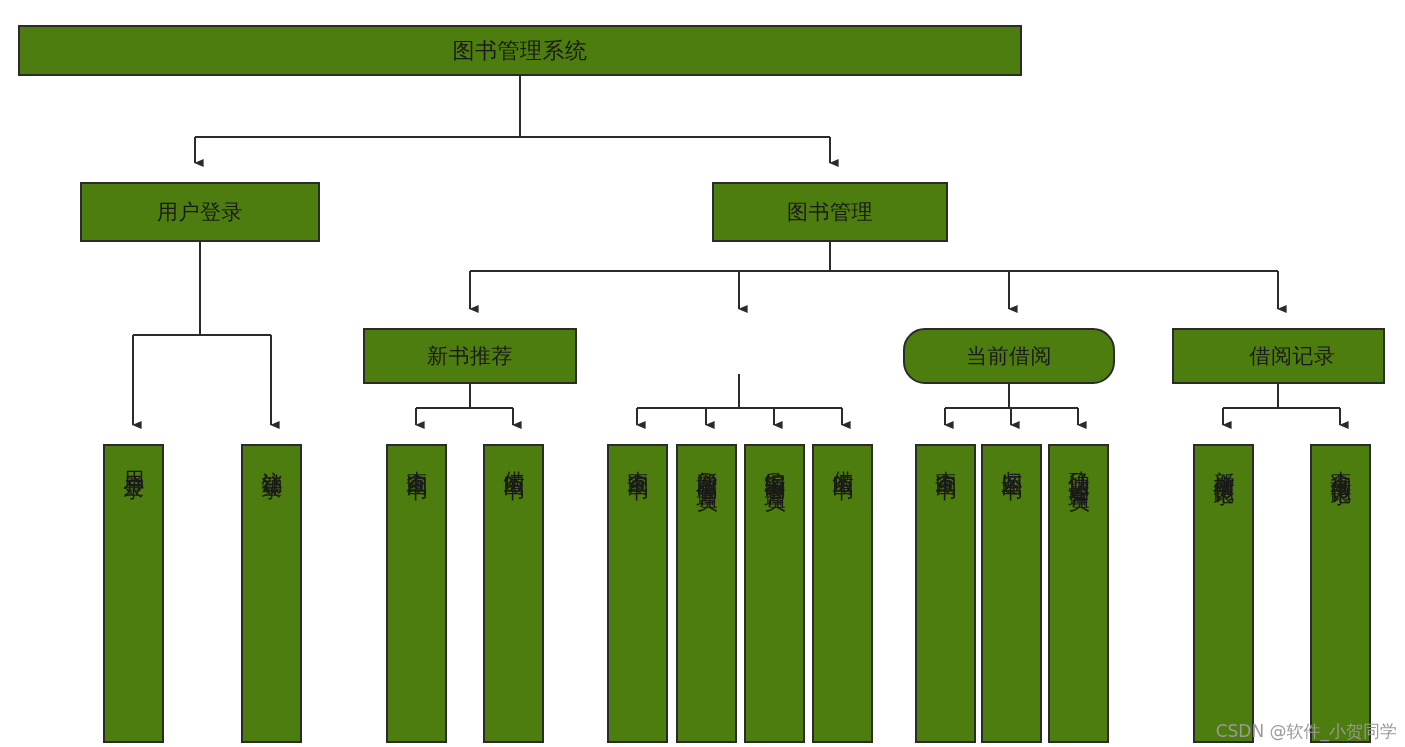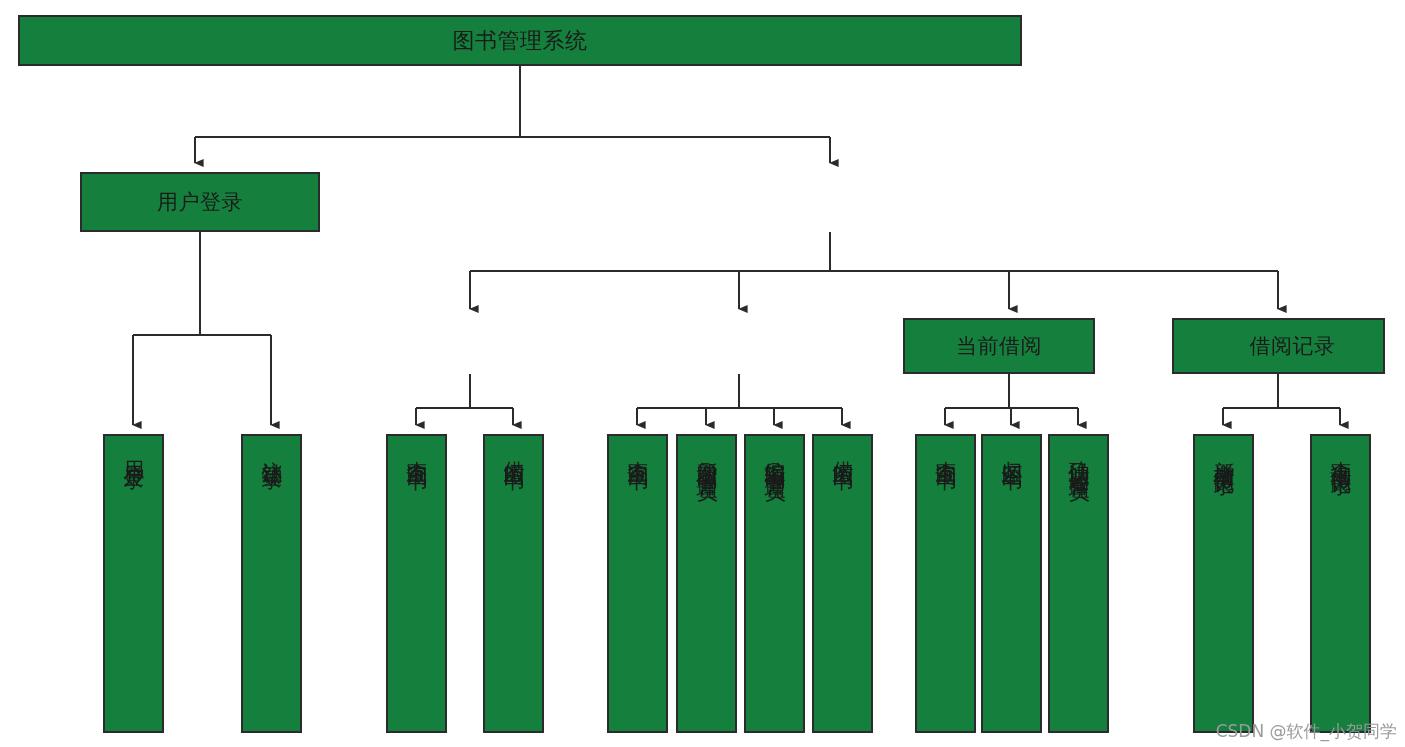--- a/index.html
+++ b/index.html
@@ -24,26 +24,27 @@
     position: absolute;
     left: 0;
     top: 0;
     width: 1405px;
     height: 747px;
   }
   .node {
     position: absolute;
     box-sizing: border-box;
     border: 2.5px solid #2b2b2b;
-    background: #15803d;
+    background: #4d7c0f;
     display: flex;
     align-items: center;
     justify-content: center;
     color: #1a1a1a;
     z-index: 2;
+    margin-top: 10px;
   }
   .node .label {
     line-height: 1.18;
     letter-spacing: 0.5px;
     white-space: pre;
   }
   .node.horiz .label {
     writing-mode: horizontal-tb;
     font-size: 21px;
   }
@@ -130,22 +131,28 @@
     </g>
   </svg>
 
   <div class="node horiz root" style="left:18px; top:15px; width:1004px; height:51px;">
     <span class="label">图书管理系统</span>
   </div>
 
   <div class="node horiz" style="left:80px; top:172px; width:240px; height:60px;">
     <span class="label">用户登录</span>
   </div>
-
-  <div class="node horiz" style="left:903px; top:318px; width:192px; height:56px;">
+  <div class="node horiz" style="left:712px; top:172px; width:236px; height:60px;">
+    <span class="label">图书管理</span>
+  </div>
+
+  <div class="node horiz" style="left:363px; top:318px; width:214px; height:56px;">
+    <span class="label">新书推荐</span>
+  </div>
+  <div class="node horiz" style="left:903px; top:318px; width:212px; height:56px;border-radius:22px;">
     <span class="label">当前借阅</span>
   </div>
   <div class="node horiz" style="left:1172px; top:318px; width:213px; height:56px;padding-left:28px;">
     <span class="label">借阅记录</span>
   </div>
 
   <div class="node vert" style="left:103px; top:434px; width:61px; height:299px;">
     <span class="label">用户登录</span>
   </div>
   <div class="node vert" style="left:241px; top:434px; width:61px; height:299px;">

